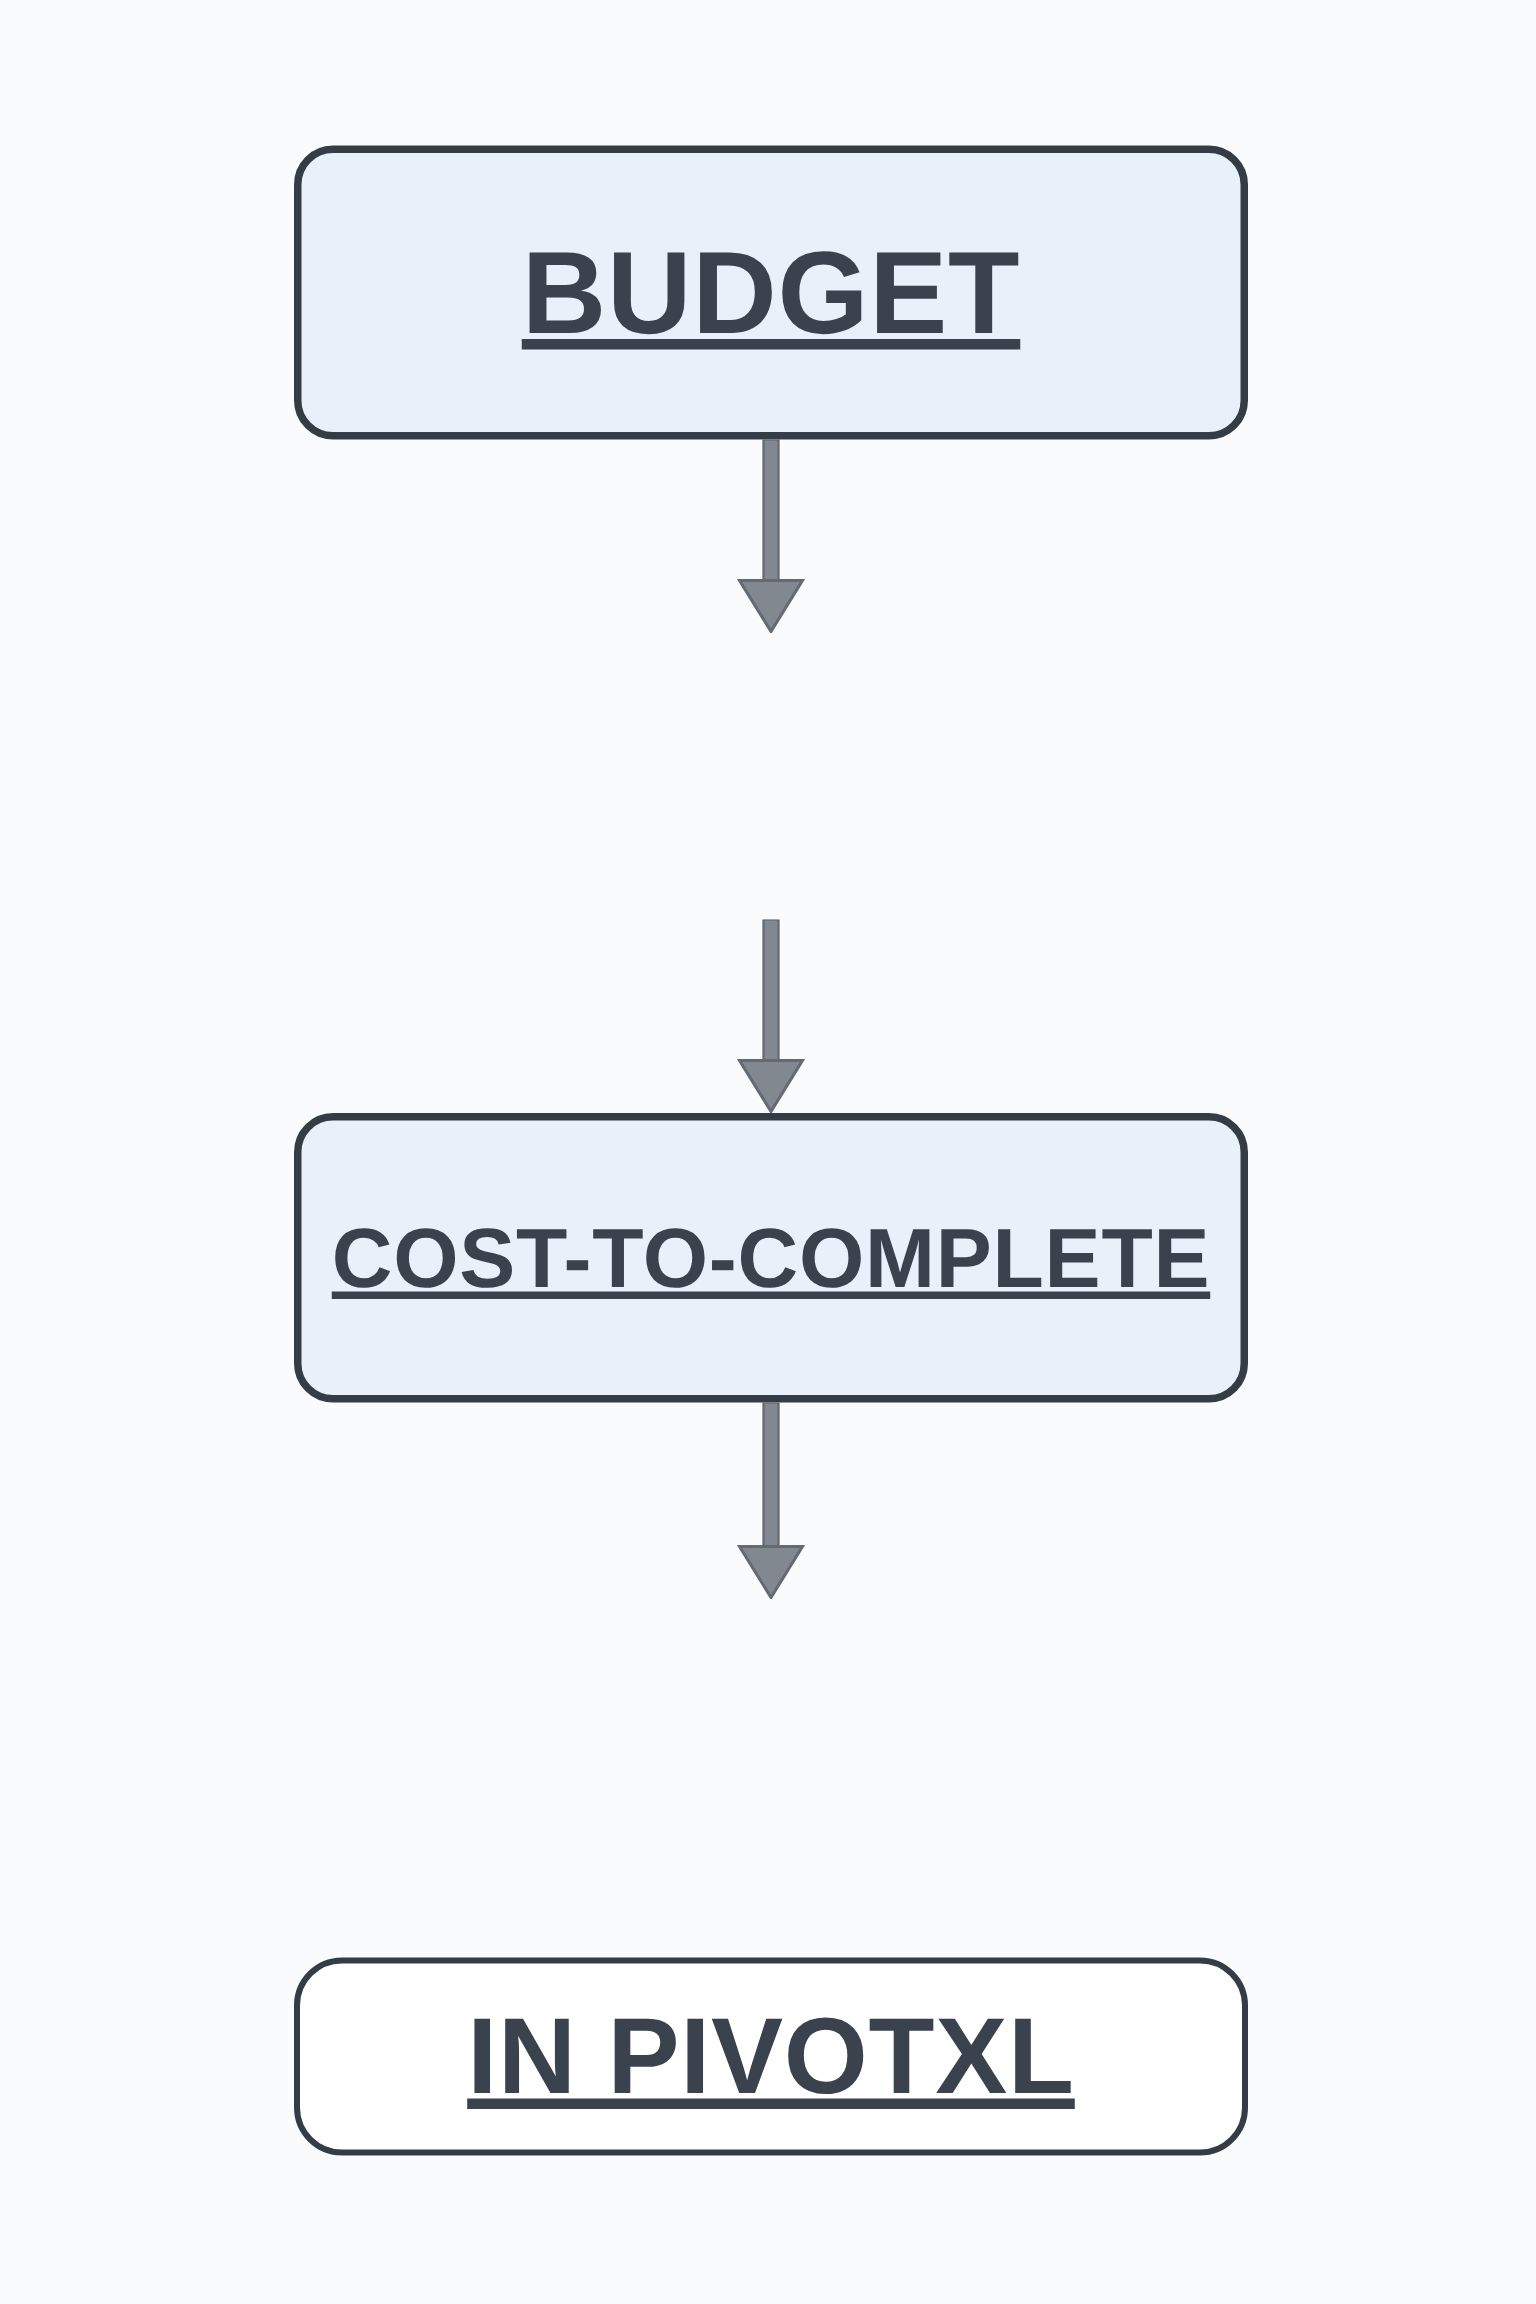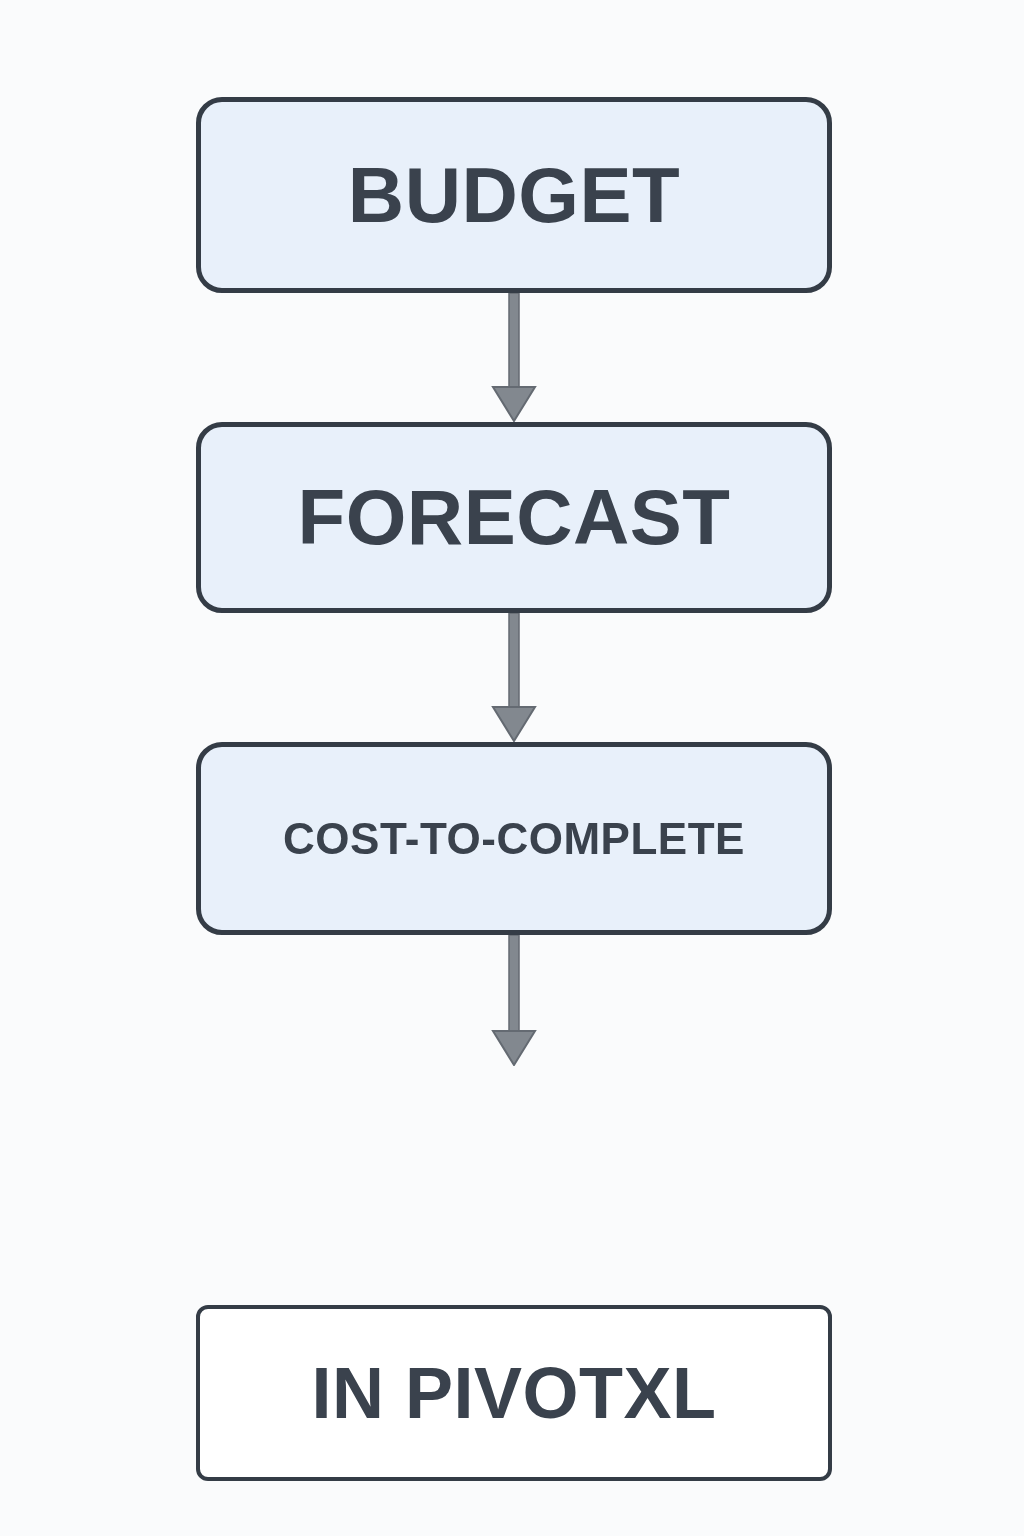--- a/index.html
+++ b/index.html
@@ -32,30 +32,31 @@
     border: 5px solid var(--border-color);
     border-radius: 26px;
     display: flex;
     align-items: center;
     justify-content: center;
     color: var(--text-color);
     font-weight: 700;
     letter-spacing: 0.5px;
     text-align: center;
     white-space: nowrap;
+    text-decoration: underline;
   }
   .node--budget   { top: 97px;   height: 196px; font-size: 78px; }
   .node--forecast { top: 422px;  height: 191px; font-size: 78px; }
-  .node--ctc      { top: 742px;  height: 193px; font-size: 44px; }
+  .node--ctc      { top: 742px;  height: 193px; font-size: 56px; }
   .node--wip      { top: 1066px; height: 192px; font-size: 74px; }
   .node--pivotxl  {
-    top: 1305px; height: 176px; font-size: 72px;
+    top: 1305px; height: 132px; font-size: 72px;
     background: var(--node-plain-fill);
     border-width: 4px;
-    border-radius: 12px;
+    border-radius: 32px;
   }
   .arrow {
     position: absolute;
     left: 490px; 
     width: 48px;
   }
   .arrow--1 { top: 293px; height: 129px; }
   .arrow--2 { top: 613px; height: 129px; }
   .arrow--3 { top: 935px; height: 131px; }
   .arrow svg { display: block; width: 100%; height: 100%; }
@@ -79,23 +80,20 @@
     <span>BUDGET</span>
   </div>
 
   <div class="arrow arrow--1">
     <svg viewBox="0 0 48 129" preserveAspectRatio="none" aria-hidden="true">
       <rect x="19" y="0" width="10" height="97"></rect>
       <polygon points="3,94 45,94 24,128"></polygon>
     </svg>
   </div>
 
-  <div class="node node--forecast">
-    <span>FORECAST</span>
-  </div>
 
   <div class="arrow arrow--2">
     <svg viewBox="0 0 48 129" preserveAspectRatio="none" aria-hidden="true">
       <rect x="19" y="0" width="10" height="97"></rect>
       <polygon points="3,94 45,94 24,128"></polygon>
     </svg>
   </div>
 
   <div class="node node--ctc">
     <span>COST-TO-COMPLETE</span>

